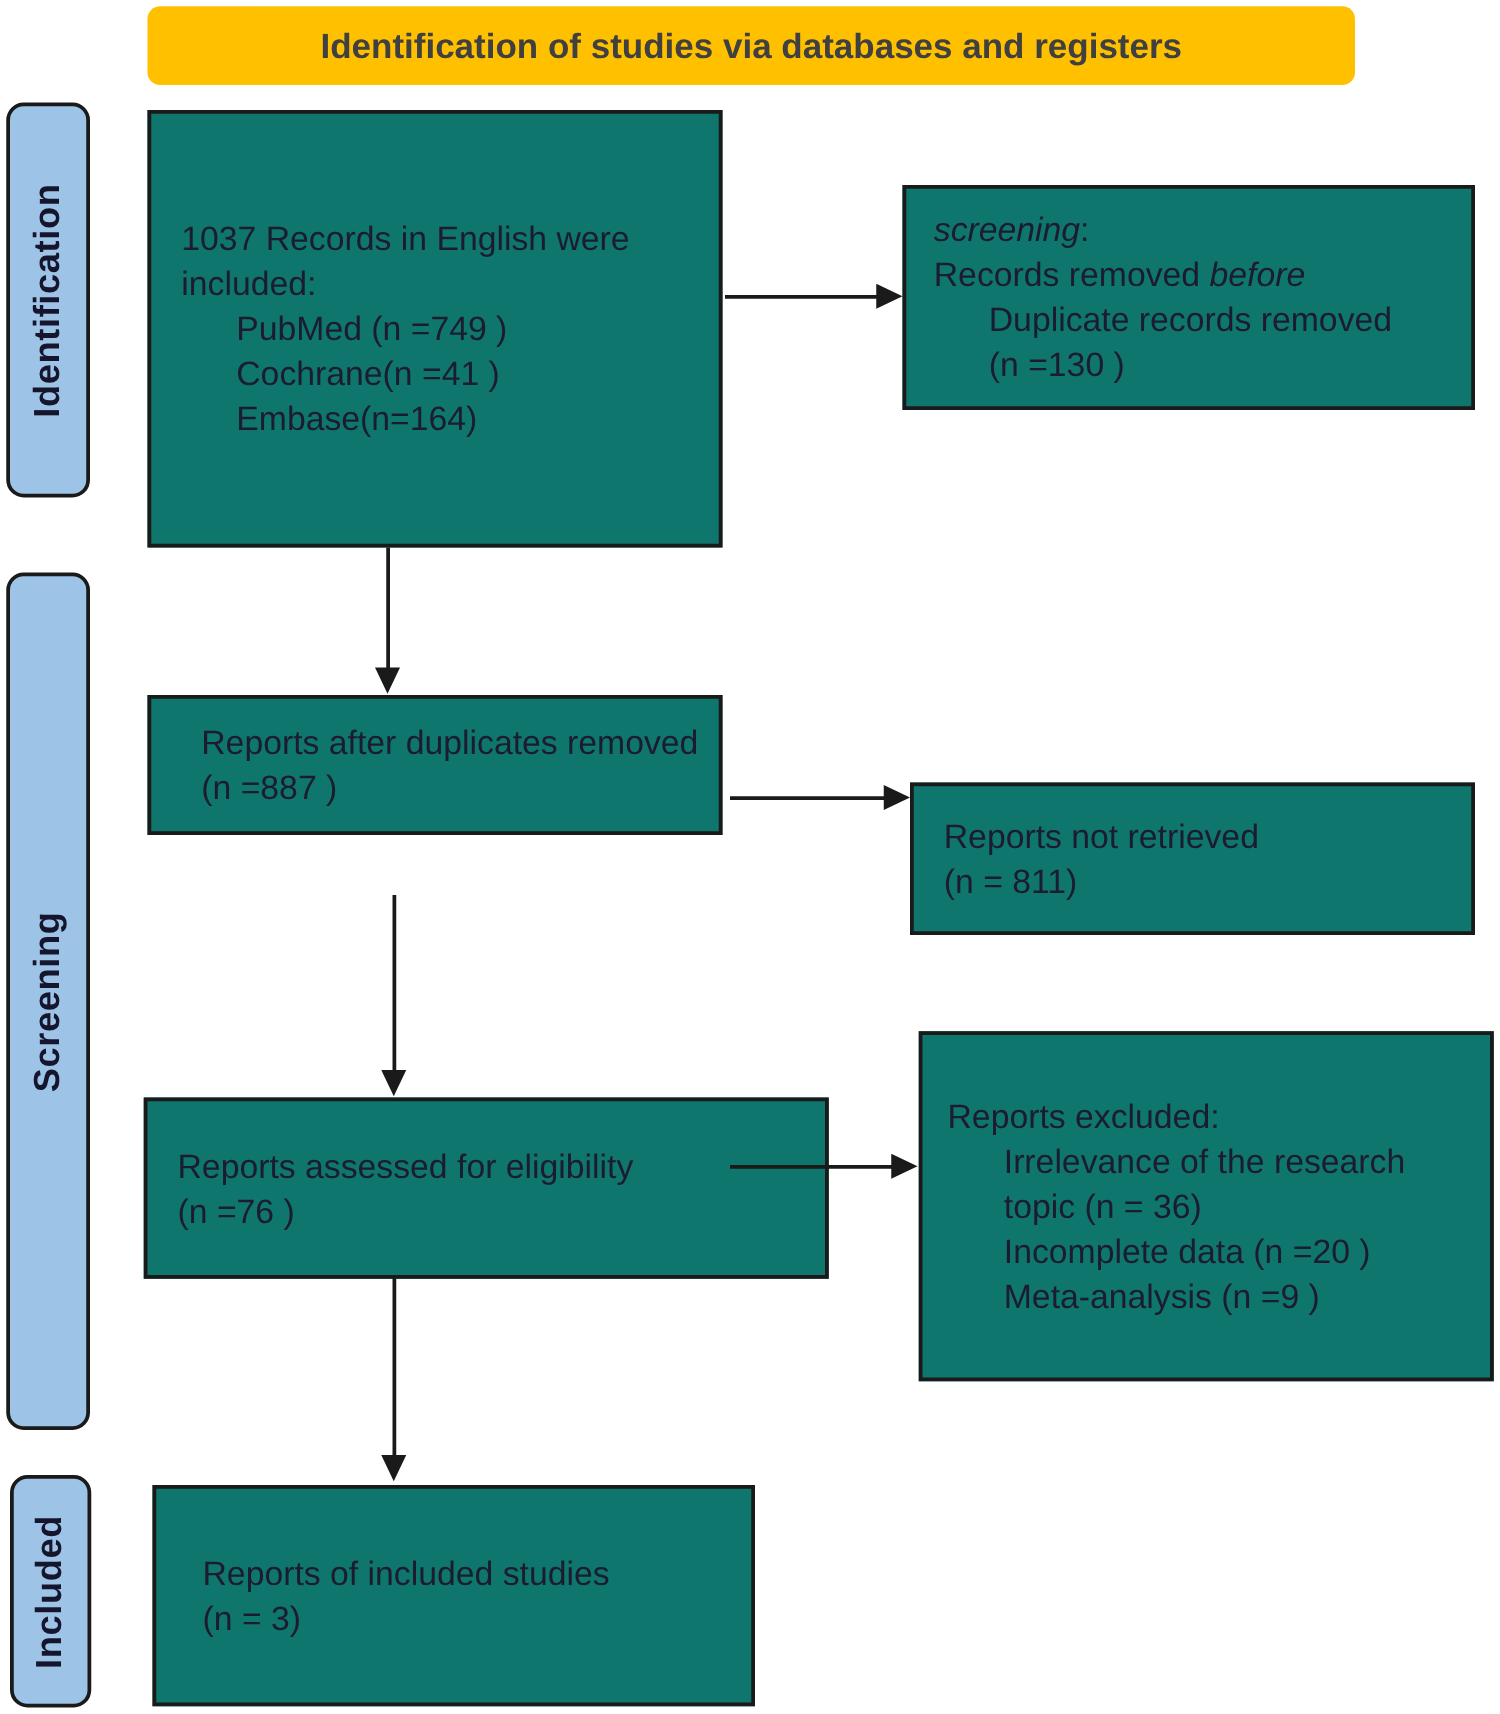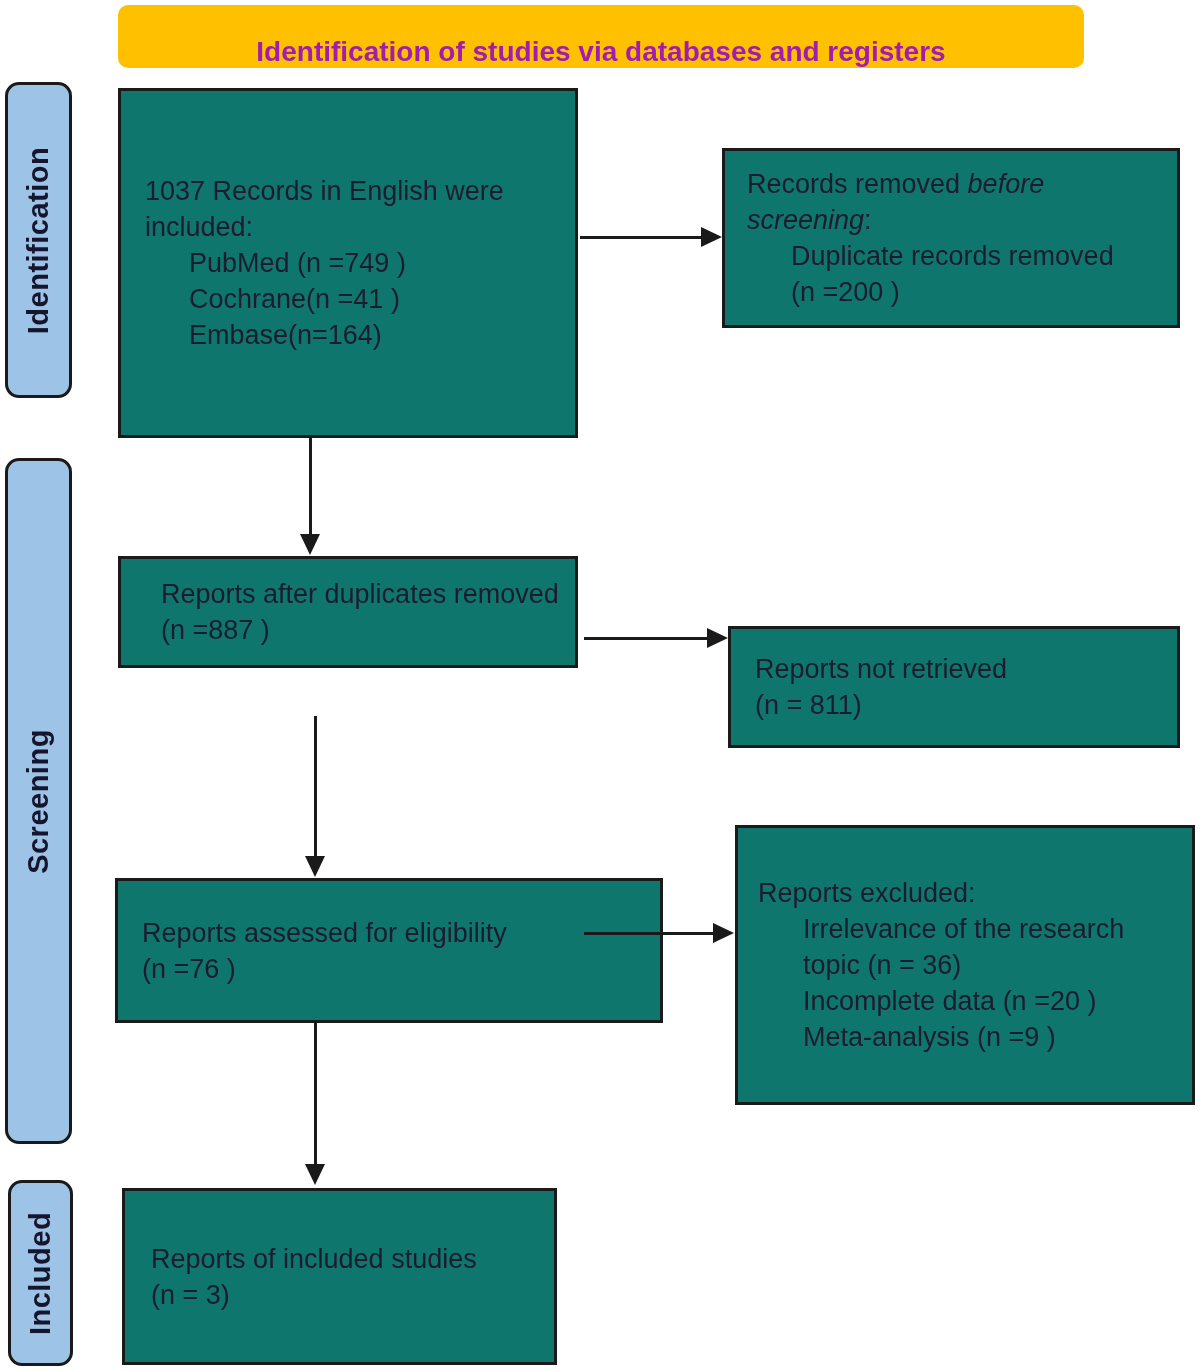--- a/index.html
+++ b/index.html
@@ -18,22 +18,22 @@
     color: var(--text);
     overflow: hidden;
   }
 
   
   .banner {
     position: absolute;
     left: 118px; top: 5px; width: 966px; height: 63px;
     background: var(--banner-bg);
     border-radius: 10px;
-    display: flex; align-items: flex-end; justify-content: center;
-    font-size: 28px; font-weight: bold; color: #a21caf;
+    display: flex; align-items: center; justify-content: center;
+    font-size: 28px; font-weight: bold; color: #404040;
   }
 
   
   .stage {
     position: absolute;
     background: var(--stage-bg);
     border: 3px solid var(--line);
     border-radius: 14px;
     display: flex; align-items: center; justify-content: center;
   }
@@ -54,21 +54,21 @@
     border: 3px solid var(--line);
     display: flex; flex-direction: column; justify-content: center;
     font-size: 27px; line-height: 36px;
   }
   .box-records   { left: 118px; top: 88px;  width: 460px; height: 350px; padding-left: 24px; padding-right: 8px; }
   .box-removed   { left: 722px; top: 148px; width: 458px; height: 180px; padding-left: 22px; padding-right: 8px; }
   .box-afterdup  { left: 118px; top: 556px; width: 460px; height: 112px; padding-left: 40px; padding-right: 8px; }
   .box-notretr   { left: 728px; top: 578px; width: 452px; height: 122px; padding-left: 24px; padding-right: 8px; margin-top: 48px; }
   .box-assessed  { left: 115px; top: 878px; width: 548px; height: 145px; padding-left: 24px; padding-right: 8px; }
   .box-excluded  { left: 735px; top: 825px; width: 460px; height: 280px; padding-left: 20px; padding-right: 10px; }
-  .box-included  { left: 122px; top: 1188px; width: 435px; height: 177px; padding-left: 26px; padding-right: 8px; }
+  .box-included  { left: 122px; top: 1188px; width: 482px; height: 177px; padding-left: 37px; padding-right: 8px; }
 
   .indent { padding-left: 44px; }
   .reasons { padding-left: 45px; max-width: 430px; }
   i { font-style: italic; }
 
   
   .arrow-right {
     position: absolute; height: 3px; background: var(--line);
   }
   .arrow-right::after {
@@ -116,25 +116,25 @@
   <div>1037 Records in English were</div>
   <div>included:</div>
   <div class="indent">
     <div>PubMed (n =749 )</div>
     <div>Cochrane(n =41 )</div>
     <div>Embase(n=164)</div>
   </div>
 </div>
 
 <div class="fbox box-removed">
+  <div><i>screening</i><span>:</span></div>
   <div><span>Records removed </span><i>before</i></div>
-  <div><i>screening</i><span>:</span></div>
   <div class="indent">
     <div>Duplicate records removed</div>
-    <div>(n =200 )</div>
+    <div>(n =130 )</div>
   </div>
 </div>
 
 <div class="fbox box-afterdup">
   <div>Reports after duplicates removed</div>
   <div>(n =887 )</div>
 </div>
 
 <div class="fbox box-notretr">
   <div>Reports not retrieved</div>

